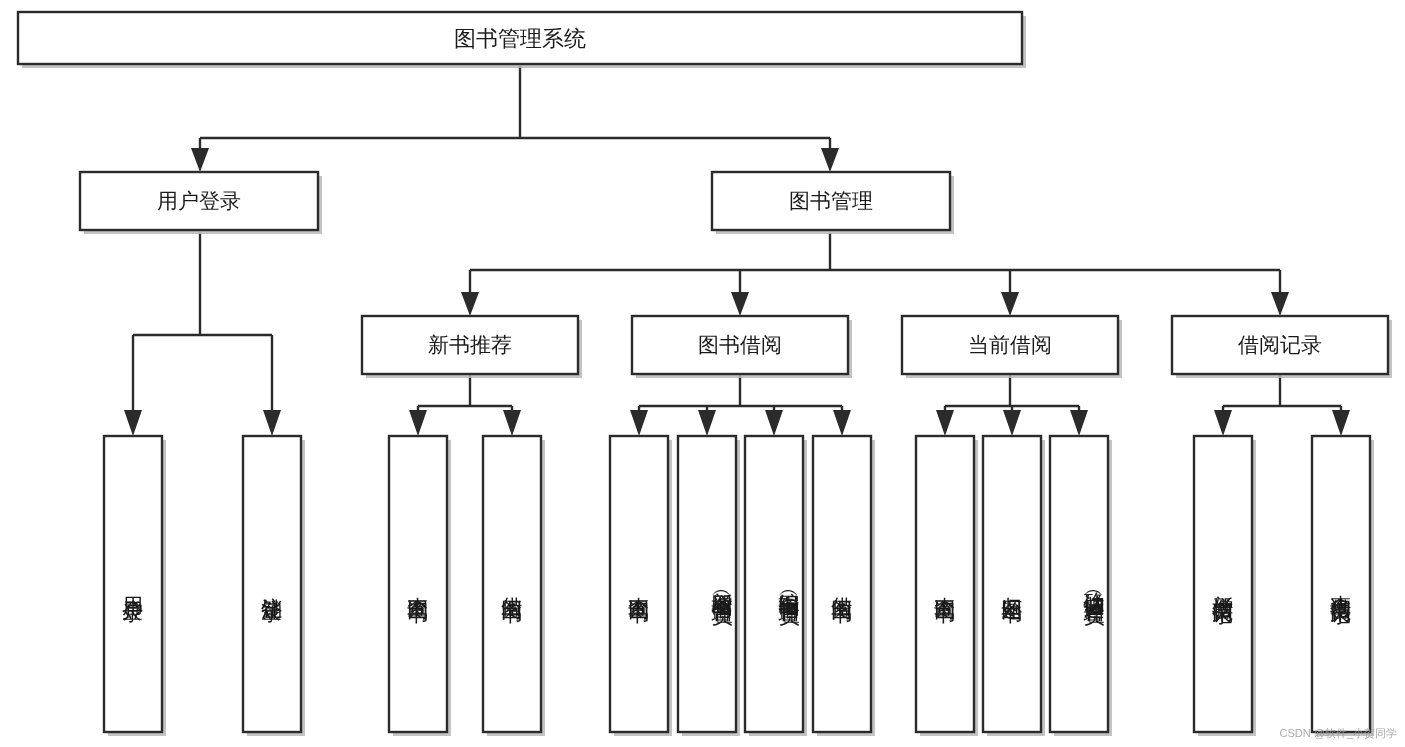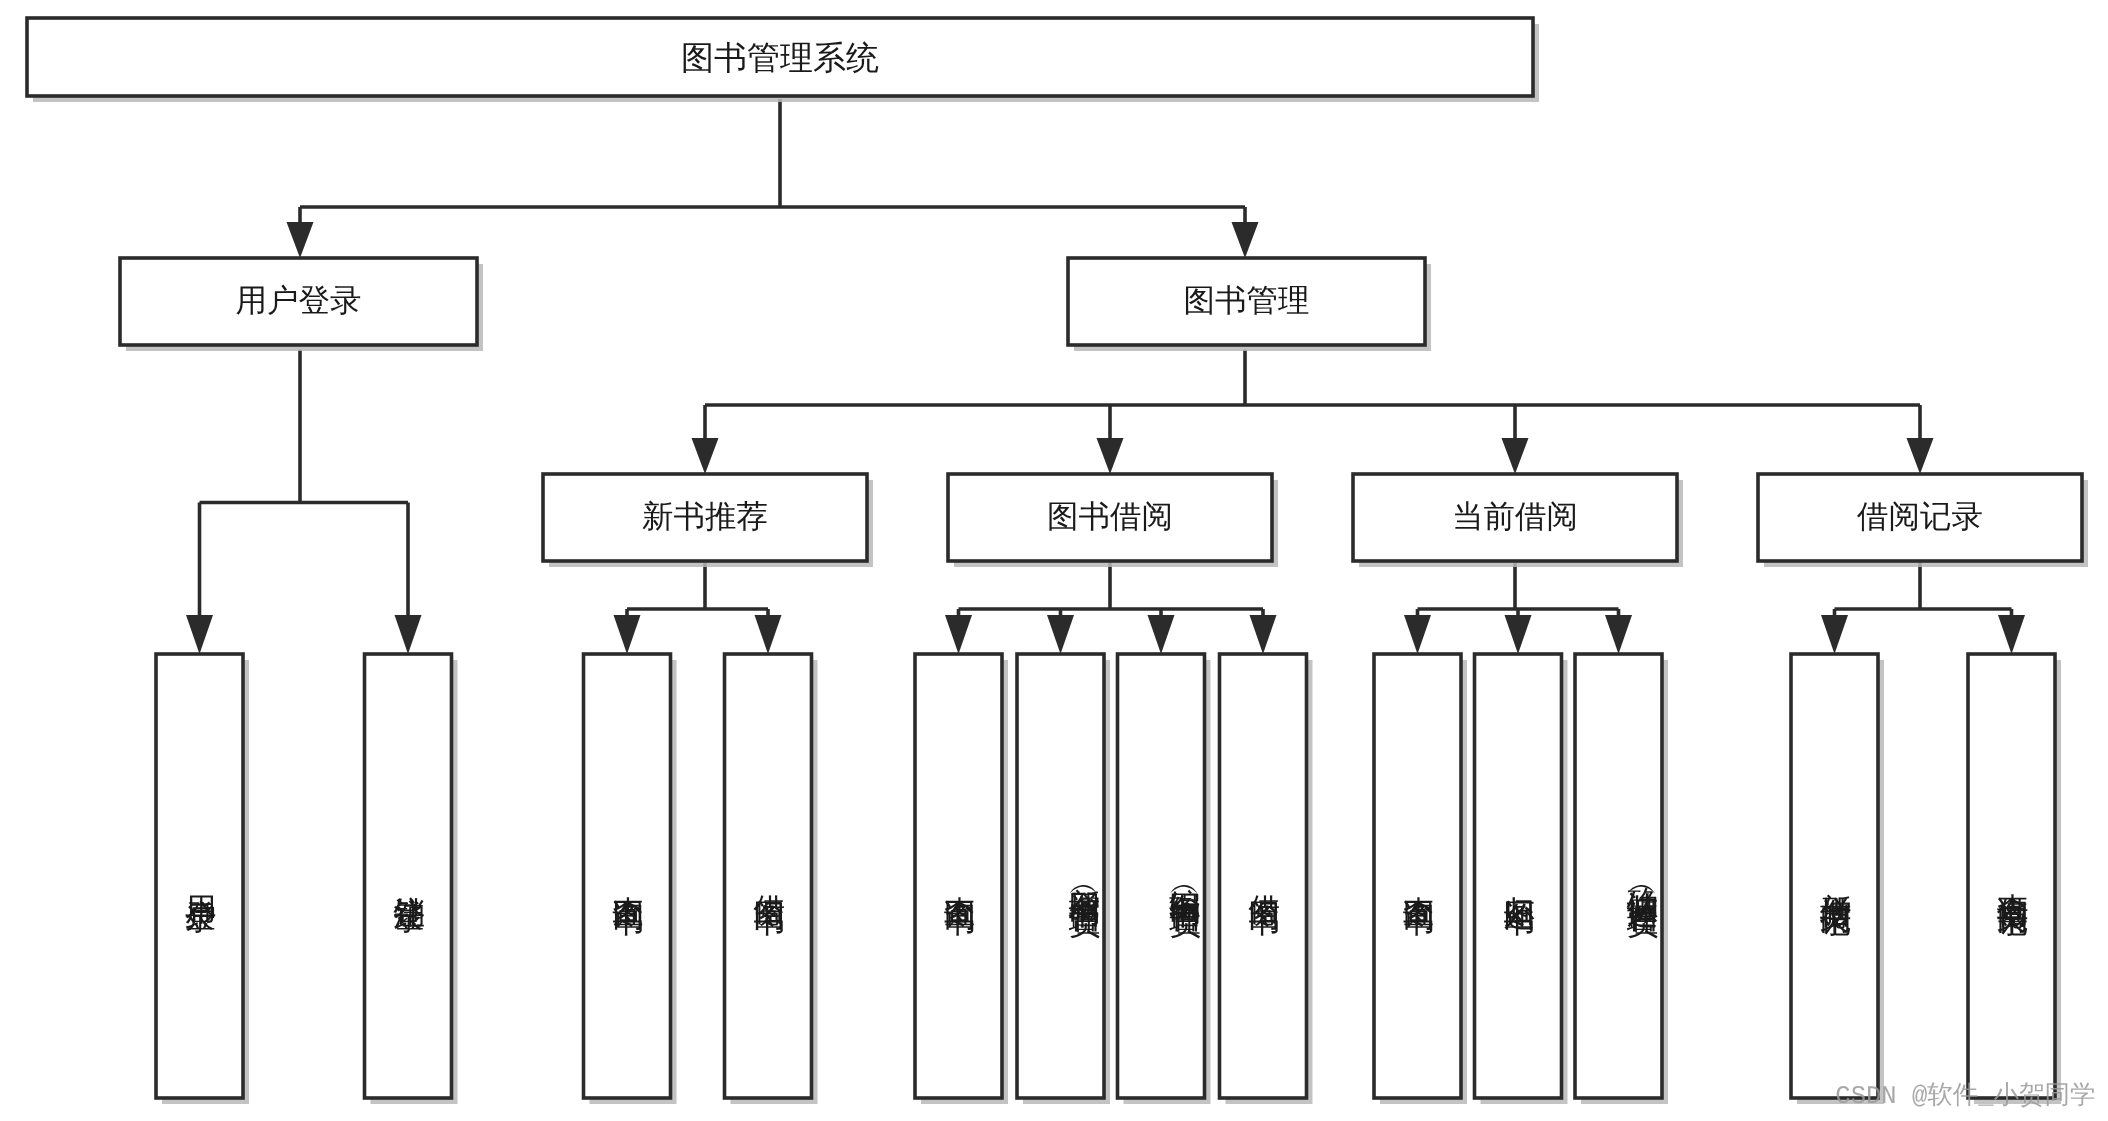--- a/index.html
+++ b/index.html
@@ -71,22 +71,22 @@
     line-height: 1.32;
     letter-spacing: 2px;
     color: #1a1a1a;
     white-space: nowrap;
     pointer-events: none;
   }
   .watermark {
     position: absolute;
     right: 8px;
     bottom: 6px;
-    font-family: Liberation Mono, monospace;
-    font-size: 17px;
+    font-family: Liberation Sans, sans-serif;
+    font-size: 11px;
     color: #9a9a9a;
     opacity: 0.85;
     white-space: nowrap;
   }
 </style>
 </head>
 <body>
 
 <div id="diagram-root">
 

